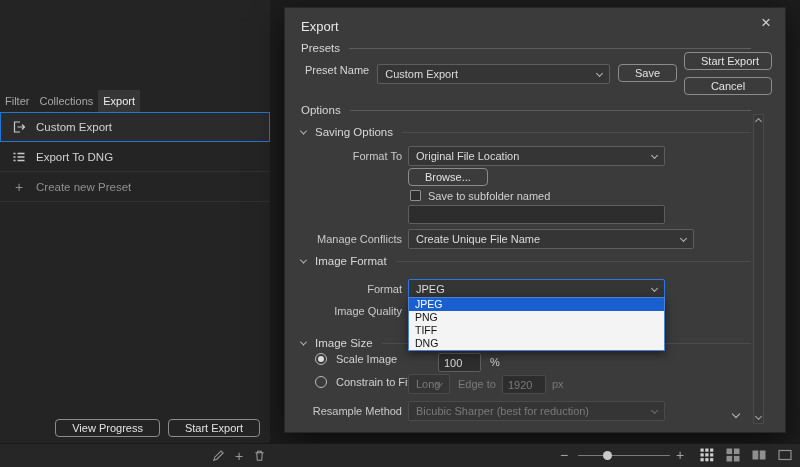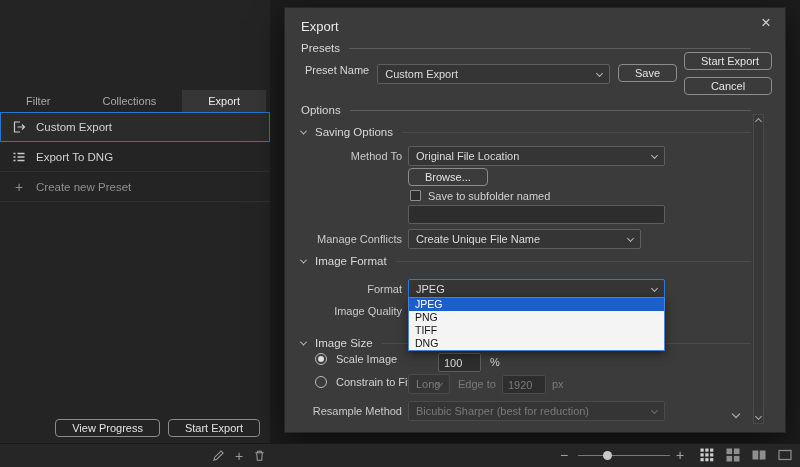--- a/index.html
+++ b/index.html
@@ -9,21 +9,21 @@
     background:#1c1c1c;
     font-family:"Liberation Sans", sans-serif;
     color:#d8d8d8;
     font-size:11px;
     -webkit-font-smoothing:antialiased;
   }
 
   
   .left-panel { position:absolute; left:0; top:0; width:270px; height:443px; background:#242424; }
   .tabs { position:absolute; left:0; top:90px; width:100%; height:22px; display:flex; background:#242424; }
-  .tab { padding:0 26px; line-height:22px; color:#a8a8a8; font-size:11px; cursor:default; }
+  .tab { padding:0 5px; line-height:22px; color:#a8a8a8; font-size:11px; cursor:default; }
   .tab.active { background:#363636; color:#ededed; }
   .preset-list { position:absolute; top:112px; left:0; right:0; }
   .pitem { height:30px; display:flex; align-items:center; gap:10px; padding:0 12px; font-size:11.5px;
            color:#d2d2d2; border-bottom:1px solid #313131; background:#242424; }
   .pitem.selected { background:#2b2b2b; outline:1px solid #2178d4; outline-offset:-1px; }
   .pitem.create { color:#8f8f8f; }
   .picon { width:14px; height:14px; display:inline-flex; align-items:center; justify-content:center; }
   .plusglyph { font-size:14px; color:#8f8f8f; width:14px; text-align:center; }
   .hint { position:absolute; top:228px; left:0; right:0; text-align:center; color:#8f8f8f;
           font-size:11px; line-height:1.45; }
@@ -160,39 +160,39 @@
     <span>Options</span>
     <span class="line"></span>
   </div>
 
   <div class="sec" style="top:118px">
     <span class="schev"></span>
     <span>Saving Options</span>
     <span class="line"></span>
   </div>
 
-  <div class="lbl" style="top:142px">Method To</div>
+  <div class="lbl" style="top:142px">Format To</div>
   <div class="dd" style="left:123px; top:138px; width:257px">
     <span>Original File Location</span>
     <span class="chev"></span>
   </div>
 
   <button class="pill" style="position:absolute; left:123px; top:160px">Browse...</button>
 
   <div class="cbrow" style="top:182px">
     <span class="cb"></span>
     <span>Save to subfolder named</span>
   </div>
 
   <div class="inputbox" style="left:123px; top:197px; width:257px">
     <span></span>
   </div>
 
   <div class="lbl" style="top:225px">Manage Conflicts</div>
-  <div class="dd" style="left:123px; top:221px; width:233px">
+  <div class="dd" style="left:123px; top:221px; width:286px">
     <span>Create Unique File Name</span>
     <span class="chev"></span>
   </div>
 
   <div class="sec" style="top:247px">
     <span class="schev"></span>
     <span>Image Format</span>
     <span class="line"></span>
   </div>
 

